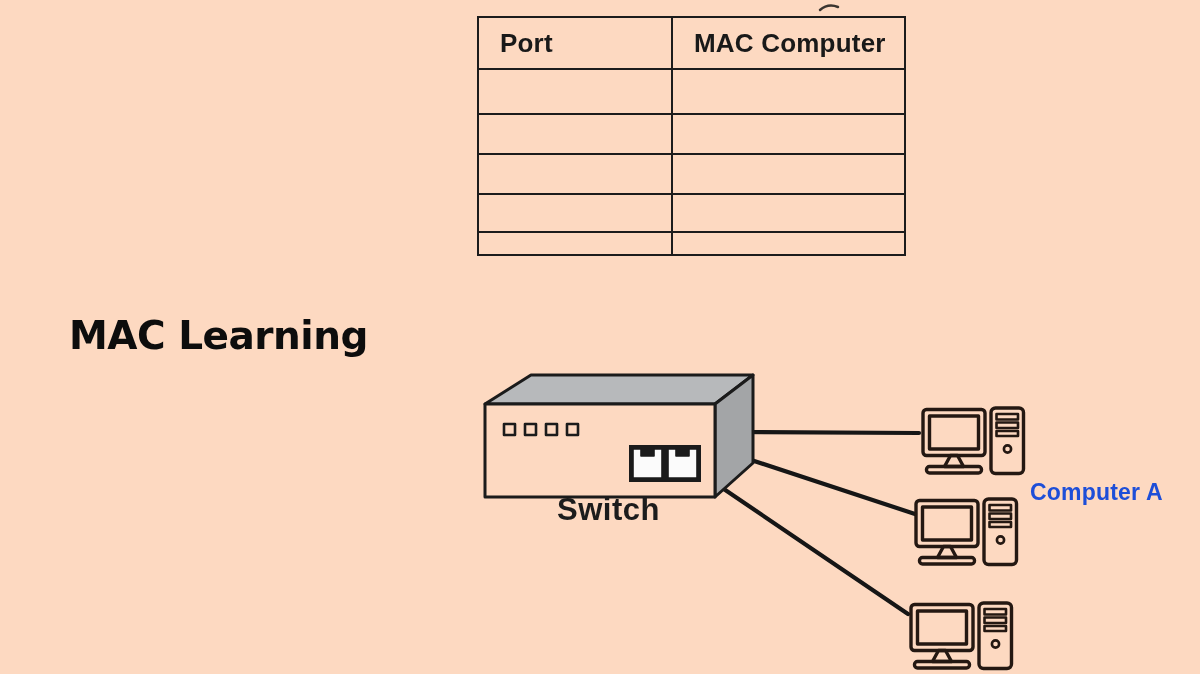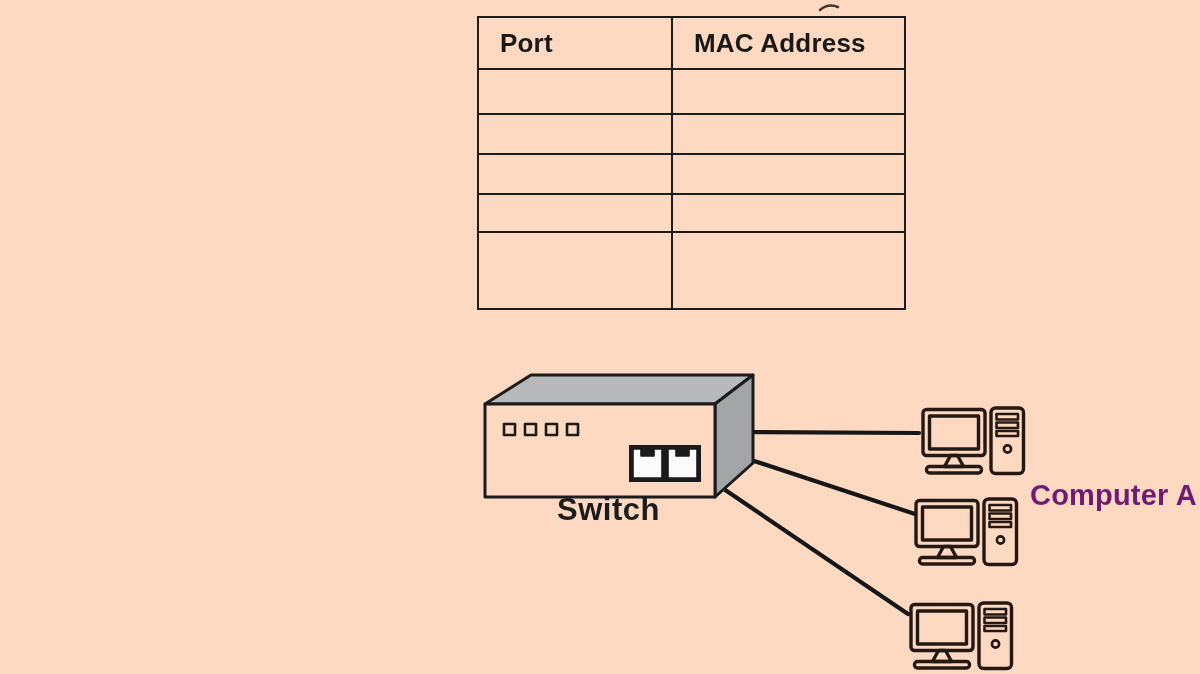--- a/index.html
+++ b/index.html
@@ -8,21 +8,21 @@
     position:relative;
     background:#fdd9c1;
     font-family:"Liberation Sans", sans-serif;
     overflow:hidden;
   }
   .page { position:absolute; inset:0; }
 
   
   .mac-table {
     position:absolute; left:477px; top:16px;
-    width:429px; height:294px;
+    width:429px; height:240px;
     border:2px solid #1c1c1c;
     display:flex; flex-direction:column;
     background:transparent;
   }
   .tr { display:flex; border-top:2px solid #1c1c1c; }
   .tr:first-child { border-top:none; }
   .tr .td:first-child {
     width:194px; border-right:2px solid #1c1c1c; flex:none;
   }
   .tr .td:last-child { flex:1; }
@@ -46,37 +46,37 @@
     font-size:39px; font-weight:bold; color:#0d0d0d;
     letter-spacing:-0.5px;
   }
   .switch-label {
     position:absolute; left:557px; top:492px;
     font-size:31px; font-weight:bold; color:#1c1c1c;
     letter-spacing:0.5px;
   }
   .pc-label {
     position:absolute;
-    font-size:29px; font-weight:bold; color:#701a75;
+    font-size:23px; font-weight:bold; color:#1d4ed8;
     letter-spacing:0.2px;
   }
   .label-a { left:1030px; top:479px; }
   .label-c { left:1026px; top:578px; }
 
   svg.diagram { position:absolute; left:0; top:0; }
 </style>
 </head>
 <body>
 
 <div class="page">
 
   <div class="mac-table">
     <div class="tr header">
       <div class="td">Port</div>
-      <div class="td">MAC Address</div>
+      <div class="td">MAC Computer</div>
     </div>
     <div class="tr r1">
       <div class="td"></div>
       <div class="td"></div>
     </div>
     <div class="tr r2">
       <div class="td"></div>
       <div class="td"></div>
     </div>
     <div class="tr r3">
@@ -86,20 +86,21 @@
     <div class="tr r4">
       <div class="td"></div>
       <div class="td"></div>
     </div>
     <div class="tr r5">
       <div class="td"></div>
       <div class="td"></div>
     </div>
   </div>
 
+  <div class="title">MAC Learning</div>
 
   <svg class="diagram" width="1200" height="674" viewBox="0 0 1200 674">
 
     <defs>
       <symbol id="pc-symbol" viewBox="0 0 104 70" overflow="visible">
         <g stroke="#241812" stroke-width="3.4" fill="none" stroke-linejoin="round">
           <rect x="2" y="3.5" width="62" height="46" rx="3.5"></rect>
           <rect x="8.5" y="10" width="49" height="33"></rect>
           <path d="M36.5 49.5 L42.5 60.5 L23.5 60.5 L29.5 49.5 Z"></path>
           <rect x="5.5" y="60.5" width="55" height="6.5" rx="3"></rect>

